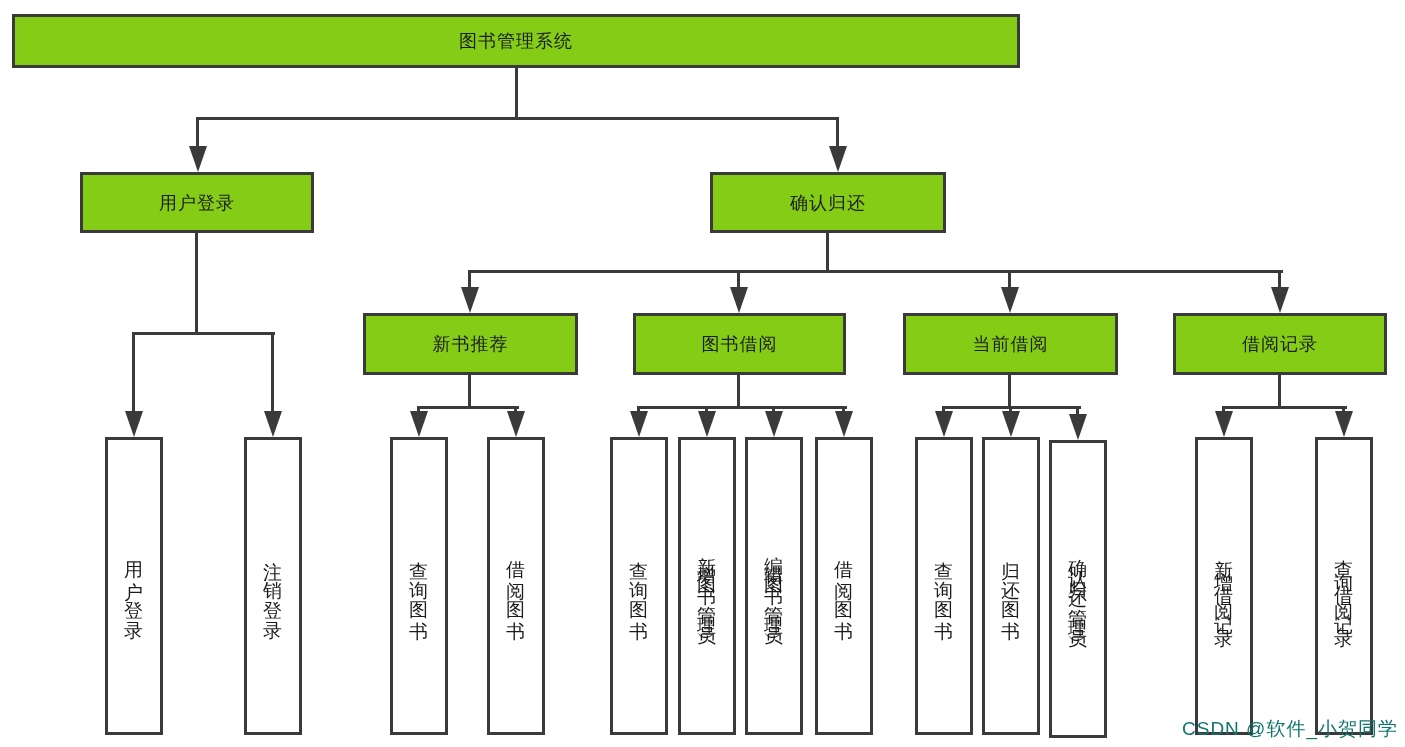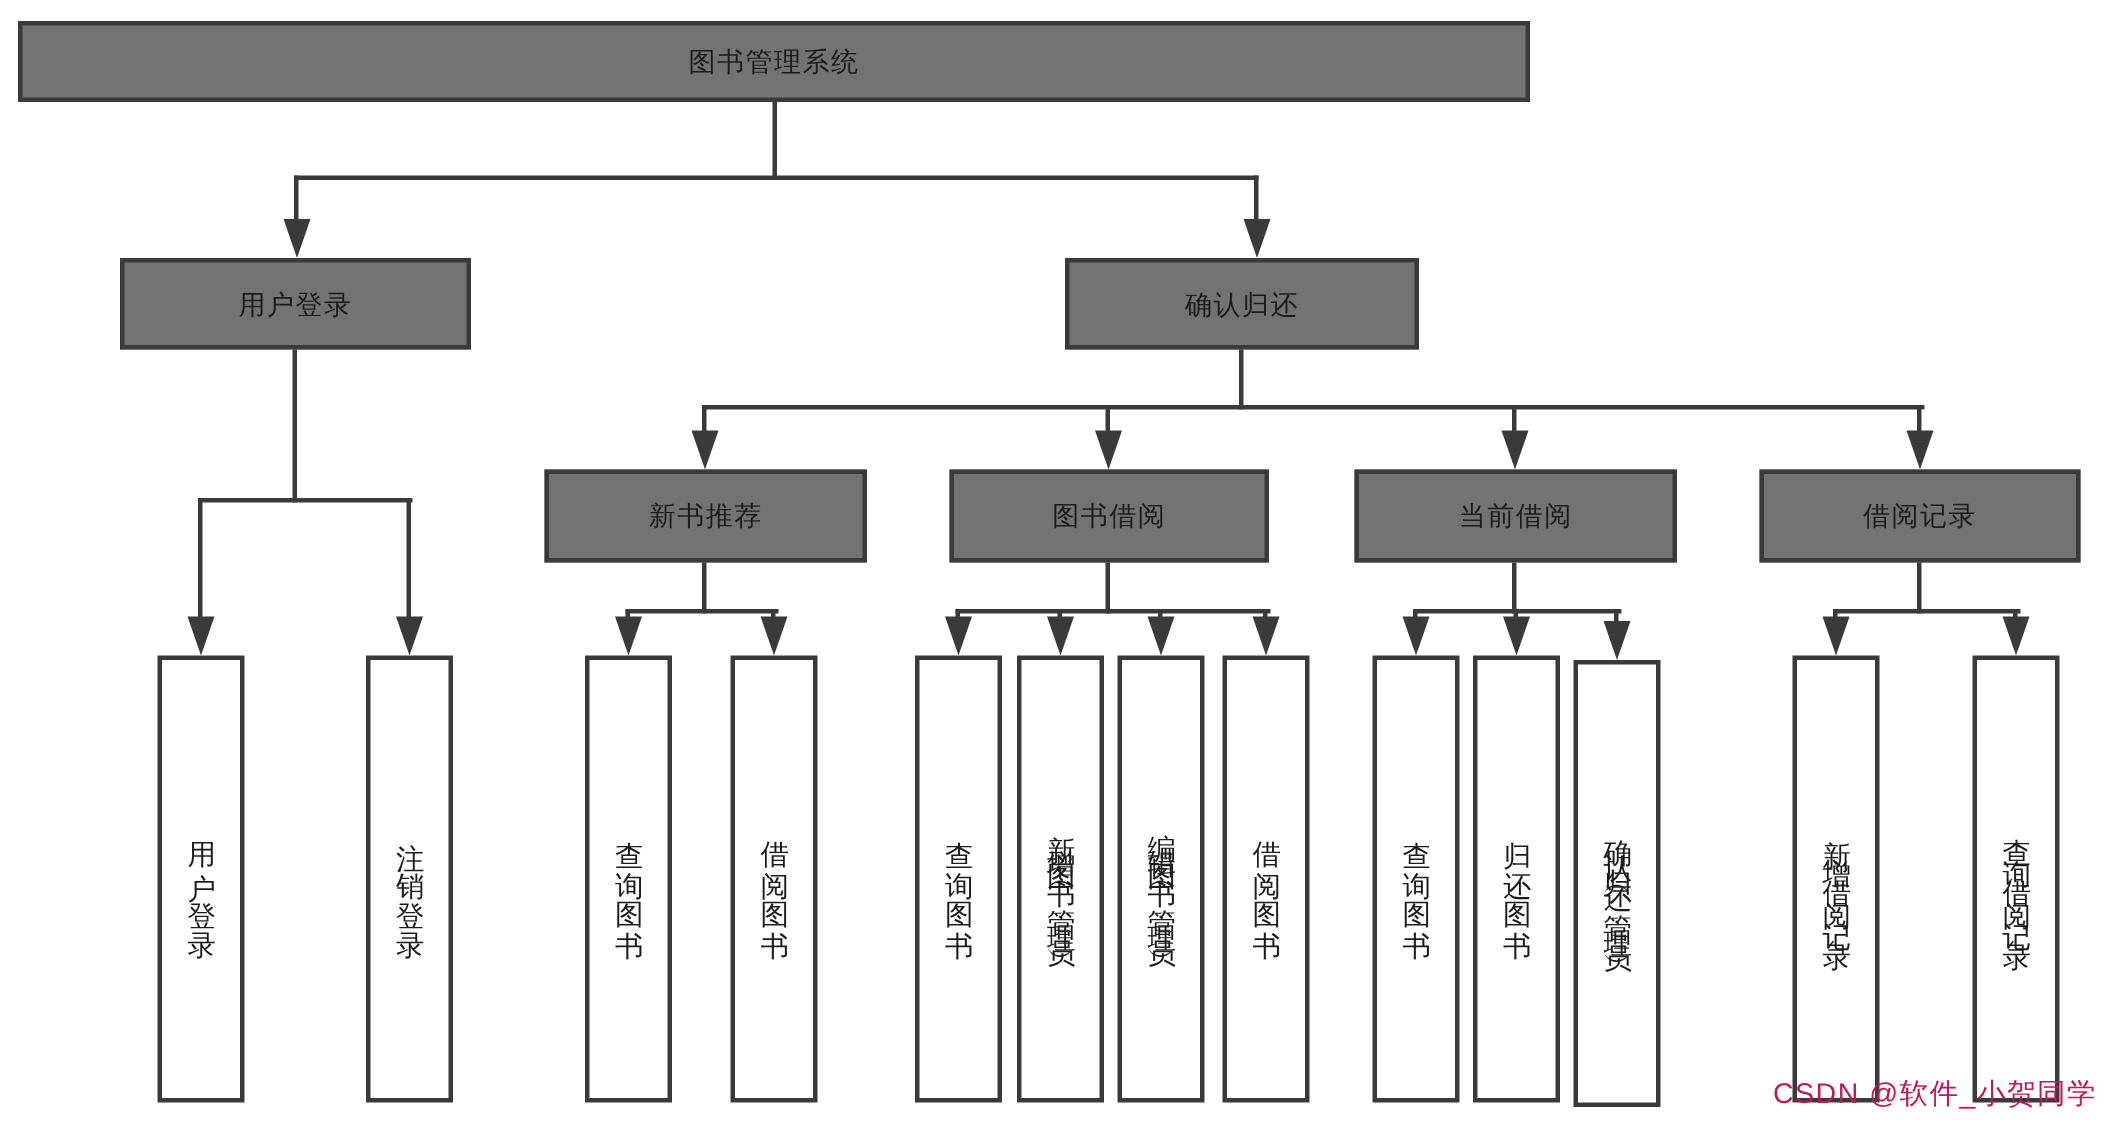--- a/index.html
+++ b/index.html
@@ -15,21 +15,21 @@
     font-family: "Liberation Sans", "DejaVu Sans", sans-serif;
     color: #1c1c1c;
     overflow: hidden;
   }
   .canvas * { box-sizing: border-box; }
 
   
   .node {
     position: absolute;
     border: 3px solid #3a3a3a;
-    background: #737373;
+    background: #84cc16;
     display: flex;
     align-items: center;
     justify-content: center;
     font-size: 18px;
     letter-spacing: 1px;
     color: #1c1c1c;
   }
   .leaf {
     position: absolute;
     width: 58px;
@@ -68,21 +68,21 @@
     border-right: 9px solid transparent;
     border-top: 26px solid #3a3a3a;
   }
 
   
   .watermark {
     position: absolute;
     left: 1182px;
     top: 716px;
     font-size: 19px;
-    color: #be185d;
+    color: #0f766e;
     white-space: nowrap;
     letter-spacing: 1px;
   }
 </style>
 </head>
 <body>
 
 <div class="canvas">
 
   <div class="node" style="left:12px; top:14px; width:1008px; height:54px;">

